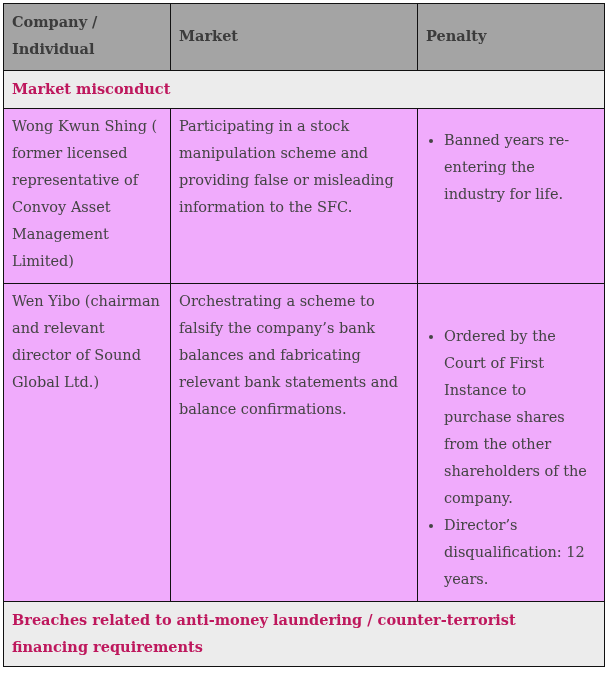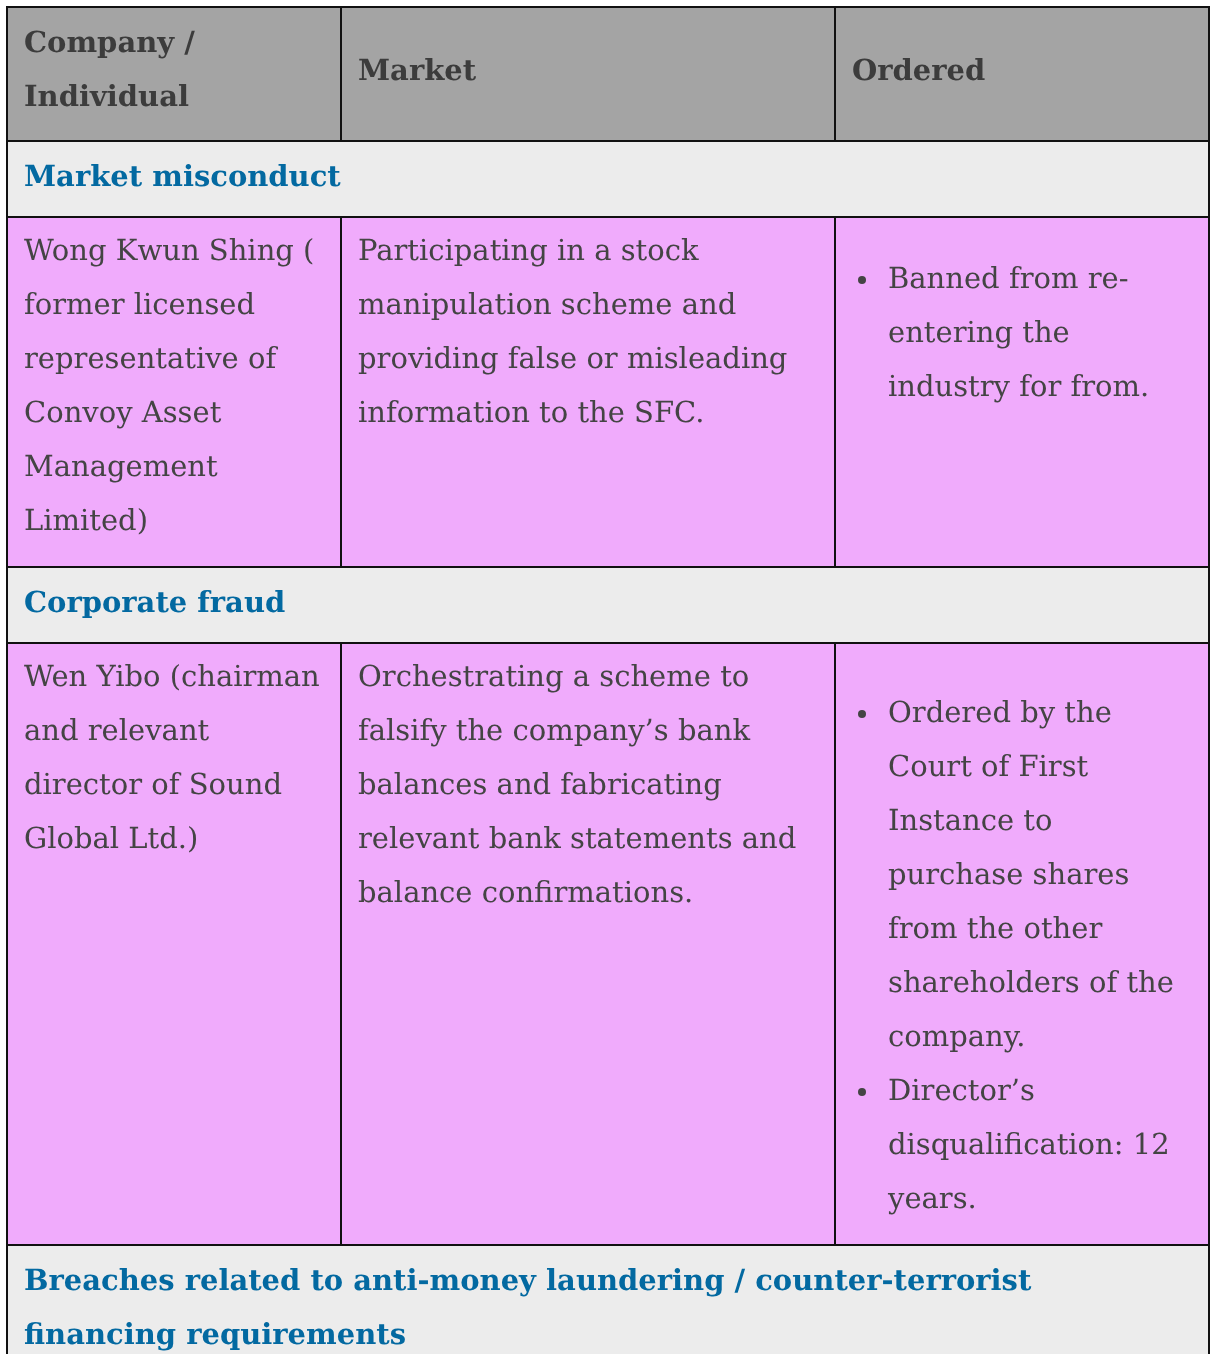--- a/index.html
+++ b/index.html
@@ -10,59 +10,56 @@
     border-collapse: collapse;
     font-family: "DejaVu Serif", "Liberation Serif", serif;
     font-size: 14.5px;
     color: #444444;
     line-height: 27px;
     table-layout: fixed;
   }
   td, th { border: 1px solid #111111; vertical-align: top; padding: 4px 8px 8px 8px; text-align: left; }
   th { background: #a4a4a4; font-weight: bold; color: #3c3c3c; }
   th.single { vertical-align: middle; }
-  tr.section td { background: #ececec; font-weight: bold; color: #0369a1; padding: 4px 8px 6px 8px; }
+  tr.section td { background: #ececec; font-weight: bold; color: #be185d; padding: 4px 8px 6px 8px; }
   td.plain { background: #f0abfc; }
   ul { margin: 0; padding: 0 0 0 18px; }
   li { margin: 0; padding: 0; }
   li + li { }
-  td.penalty { padding-top: 22px; }
+  td.penalty { padding-top: 39px; }
   td.penalty.p1 { padding-top: 18px; }
 </style>
 </head>
 <body>
 
 <table>
   <colgroup>
     <col style="width:167px">
     <col style="width:247px">
     <col style="width:187px">
   </colgroup>
   <thead>
     <tr>
       <th style="height:51px;">Company / Individual</th>
       <th class="single">Market</th>
-      <th class="single">Ordered</th>
+      <th class="single">Penalty</th>
     </tr>
   </thead>
   <tbody>
     <tr class="section">
       <td colspan="3" style="height:24px;">Market misconduct</td>
     </tr>
     <tr>
       <td class="plain">Wong Kwun Shing ( former licensed representative of Convoy Asset Management Limited)</td>
       <td class="plain">Participating in a stock manipulation scheme and providing false or misleading information to the SFC.</td>
       <td class="plain penalty p1">
         <ul>
-          <li>Banned from re-entering the industry for from.</li>
+          <li>Banned years re-entering the industry for life.</li>
         </ul>
       </td>
-    </tr>
-    <tr class="section">
-      <td colspan="3" style="height:24px;">Corporate fraud</td>
     </tr>
     <tr>
       <td class="plain">Wen Yibo (chairman and relevant director of Sound Global Ltd.)</td>
       <td class="plain">Orchestrating a scheme to falsify the company’s bank balances and fabricating relevant bank statements and balance confirmations.</td>
       <td class="plain penalty">
         <ul>
           <li>Ordered by the Court of First Instance to purchase shares from the other shareholders of the company.</li>
           <li>Director’s disqualification: 12 years.</li>
         </ul>
       </td>

